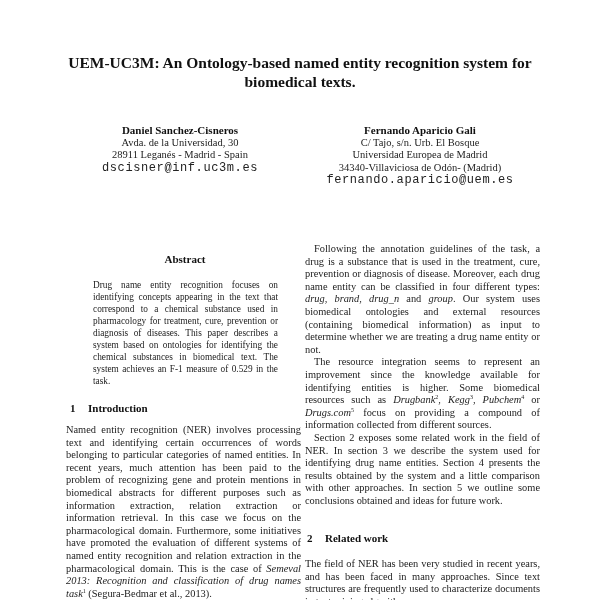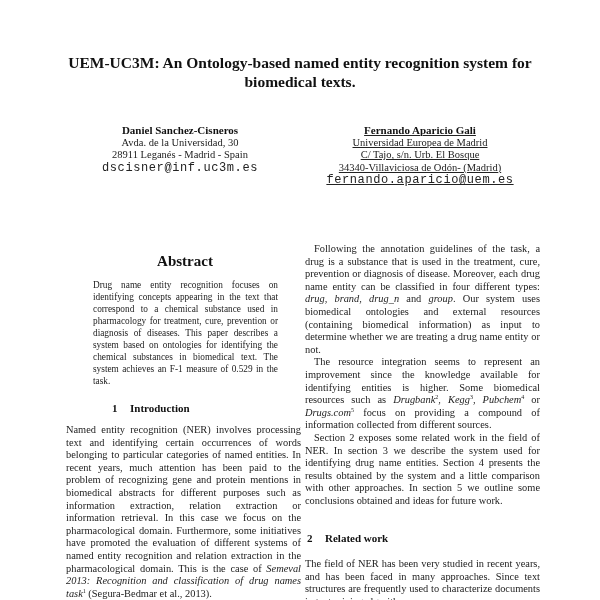--- a/index.html
+++ b/index.html
@@ -1,23 +1,23 @@
 <!DOCTYPE html>
 <html><head>
   <meta charset="utf-8">
   <style>
     html, body { margin: 0; padding: 0; background: #ffffff; }
     body { width: 600px; height: 600px; overflow: hidden; position: relative; color: #1a1a1a; font-family: "Liberation Serif", serif; }
     .title { position: absolute; top: 53px; left: 60px; width: 480px; text-align: center; font-weight: bold; font-size: 15.5px; line-height: 19px; color: #111; }
     .author { position: absolute; top: 124px; width: 240px; text-align: center; font-size: 10.5px; line-height: 12.6px; color: #222; }
     .author.a1 { left: 60px; }
-    .author.a2 { left: 300px; text-decoration: underline; }
+    .author.a2 { left: 300px; }
     .author .name { font-weight: bold; font-size: 11px; color: #111; }
     .author .email { font-family: "Liberation Mono", monospace; font-size: 12px; letter-spacing: 0.6px; }
-    .abstract-h { position: absolute; top: 253px; left: 70px; width: 230px; text-align: center; font-weight: bold; font-size: 15px; color: #111; }
+    .abstract-h { position: absolute; top: 253px; left: 70px; width: 230px; text-align: center; font-weight: bold; font-size: 11px; color: #111; }
     .abstract-body { position: absolute; top: 279px; left: 93px; width: 185px; font-size: 9.3px; line-height: 12px; text-align: justify; color: #222; }
     .sec-h { position: absolute; font-weight: bold; font-size: 11px; color: #111; }
     .sec-h .num { display: inline-block; width: 18px; }
     .col { position: absolute; width: 235px; font-size: 10.4px; line-height: 12.6px; text-align: justify; color: #222; }
     .col p { margin: 0; }
     .col p.indent { text-indent: 9px; }
     .col.left { left: 66px; top: 424px; }
     .col.right1 { left: 305px; top: 243px; }
     .col.right2 { left: 305px; top: 558px; }
     em { font-style: italic; }
@@ -30,30 +30,30 @@
 
 <div class="author a1">
   <div class="name">Daniel Sanchez-Cisneros</div>
   <div>Avda. de la Universidad, 30</div>
   <div>28911 Leganés - Madrid - Spain</div>
   <div class="email">dscisner@inf.uc3m.es</div>
 </div>
 
 <div class="author a2">
   <div class="name">Fernando Aparicio Gali</div>
+  <div>C/ Tajo, s/n. Urb. El Bosque</div>
   <div>Universidad Europea de Madrid</div>
-  <div>C/ Tajo, s/n. Urb. El Bosque</div>
   <div>34340-Villaviciosa de Odón- (Madrid)</div>
   <div class="email">fernando.aparicio@uem.es</div>
 </div>
 
 <div class="abstract-h">Abstract</div>
 <div class="abstract-body">Drug name entity recognition focuses on identifying concepts appearing in the text that correspond to a chemical substance used in pharmacology for treatment, cure, prevention or diagnosis of diseases. This paper describes a system based on ontologies for identifying the chemical substances in biomedical text. The system achieves an F-1 measure of 0.529 in the task.</div>
 
-<div class="sec-h" style="top:402px; left:70px;margin-left:42px;">
+<div class="sec-h" style="top:402px; left:70px;">
   <span class="num">1</span><span>Introduction</span>
 </div>
 
 <div class="col left">
   <p>
     <span>Named entity recognition (NER) involves processing text and identifying certain occurrences of words belonging to particular categories of named entities. In recent years, much attention has been paid to the problem of recognizing gene and protein mentions in biomedical abstracts for different purposes such as information extraction, relation extraction or information retrieval. In this case we focus on the pharmacological domain. Furthermore, some initiatives have promoted the evaluation of different systems of named entity recognition and relation extraction in the pharmacological domain. This is the case of</span>
     <em>Semeval 2013: Recognition and classification of drug names task</em><sup>1</sup><span> (Segura-Bedmar et al., 2013).</span>
   </p>
 </div>
 

